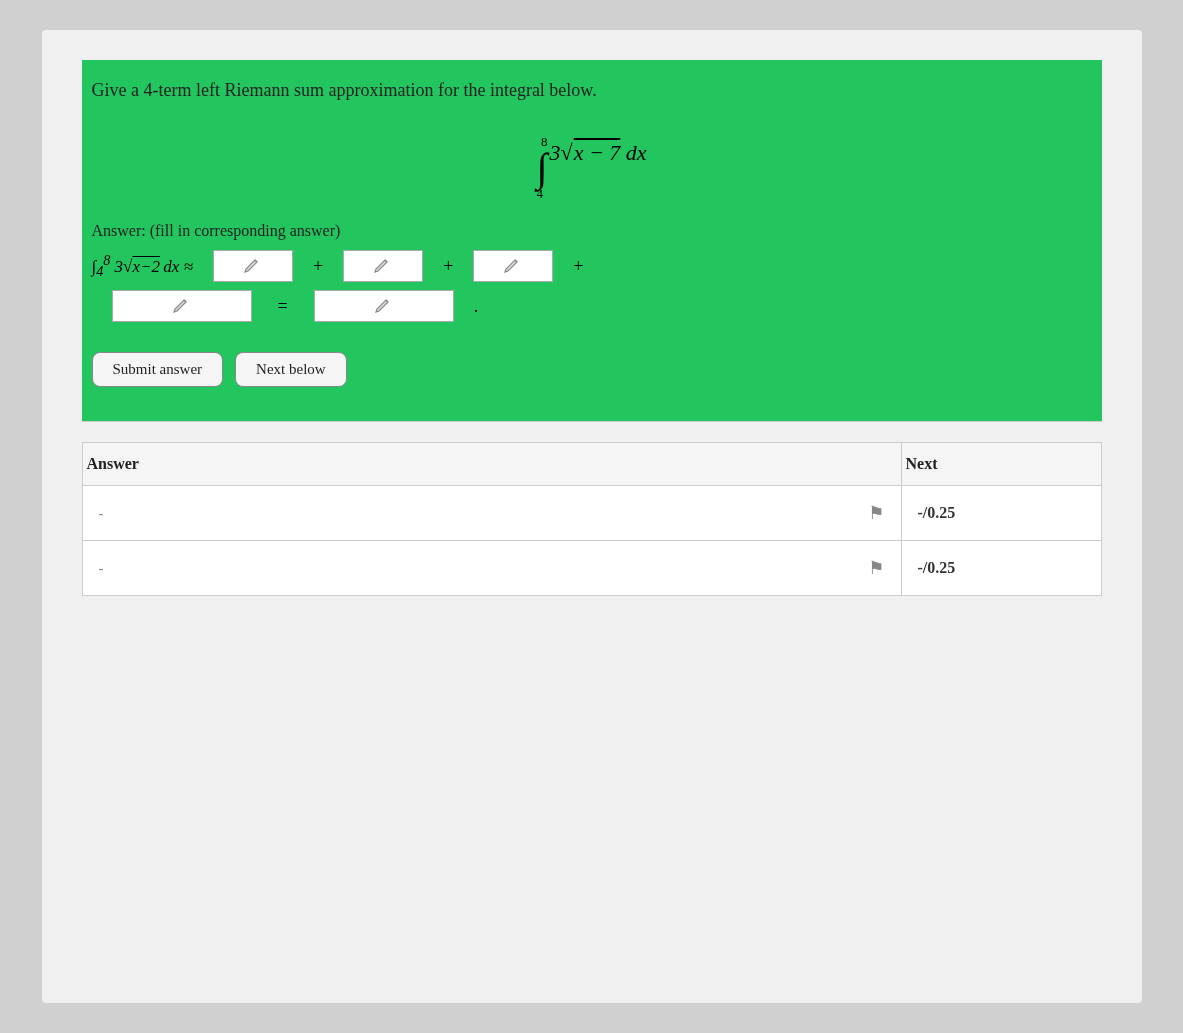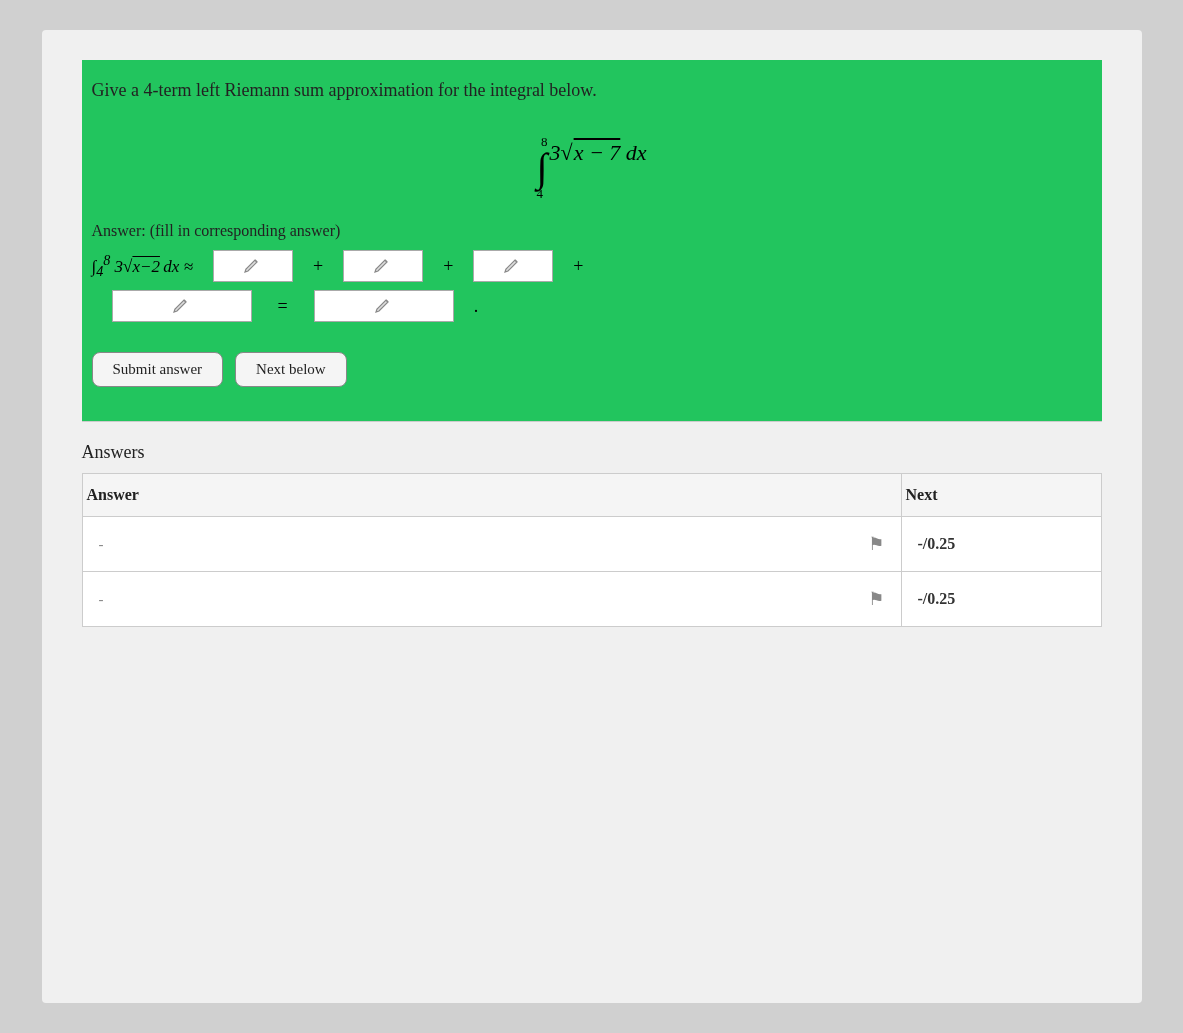--- a/index.html
+++ b/index.html
@@ -258,21 +258,20 @@
     </div>
 
     <div class="buttons-row">
       <button class="btn">Submit answer</button>
       <button class="btn">Next below</button>
     </div>
 
   </div>
 
   <div class="answers-section">
-    <div class="answers-title">Answers</div>
 
     <table class="answers-table">
       <thead>
         <tr>
           <th class="answer-col">Answer</th>
           <th class="score-col">Next</th>
         </tr>
       </thead>
       <tbody id="answers-tbody">
       <tr>

